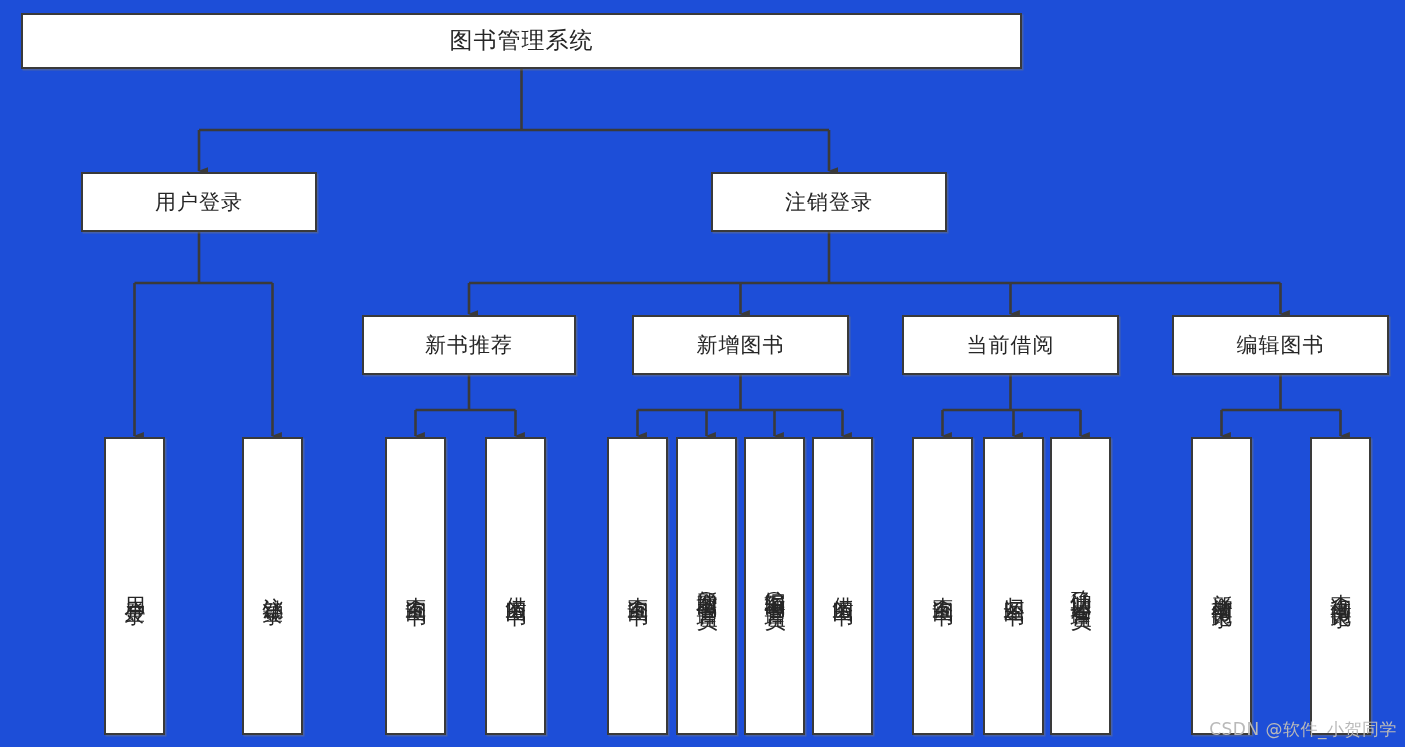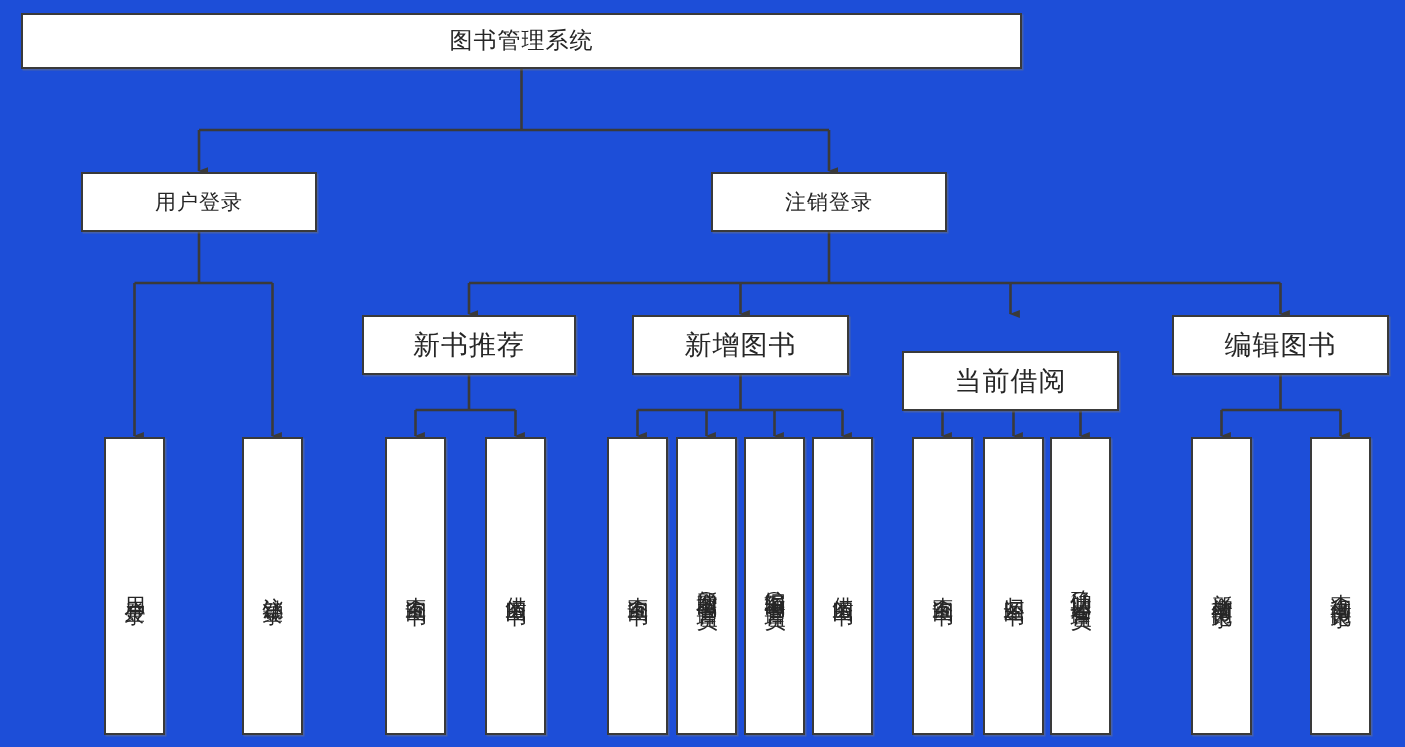--- a/index.html
+++ b/index.html
@@ -47,21 +47,21 @@
     writing-mode: horizontal-tb;
   }
   .node.vertical .label {
     writing-mode: vertical-rl;
     text-orientation: upright;
     letter-spacing: 3px;
     white-space: normal;
   }
   .node.root .label { font-size: 23px; }
   .node.level2 .label { font-size: 21px; }
-  .node.level3 .label { font-size: 27px; }
+  .node.level3 .label { font-size: 21px; }
   .node.leaf .label { font-size: 21px; }
   .watermark {
     position: absolute;
     right: 8px;
     bottom: 6px;
     font-size: 17px;
     color: #b9b9b9;
     letter-spacing: 0.5px;
     font-family: "DejaVu Sans", "Liberation Sans", sans-serif;
     pointer-events: none;
@@ -124,21 +124,21 @@
       </div>
       <div class="node horizontal level2" style="left: 711px; top: 172px; width: 236px; height: 60px;">
         <span class="label">注销登录</span>
       </div>
       <div class="node horizontal level3" style="left: 362px; top: 315px; width: 214px; height: 60px;">
         <span class="label">新书推荐</span>
       </div>
       <div class="node horizontal level3" style="left: 632px; top: 315px; width: 217px; height: 60px;">
         <span class="label">新增图书</span>
       </div>
-      <div class="node horizontal level3" style="left: 902px; top: 315px; width: 217px; height: 60px; margin-top: 36px;">
+      <div class="node horizontal level3" style="left: 902px; top: 315px; width: 217px; height: 60px;">
         <span class="label">当前借阅</span>
       </div>
       <div class="node horizontal level3" style="left: 1172px; top: 315px; width: 217px; height: 60px;">
         <span class="label">编辑图书</span>
       </div>
       <div class="node vertical leaf" style="left: 104px; top: 437px; width: 61px; height: 298px;">
         <span class="label">用户登录</span>
       </div>
       <div class="node vertical leaf" style="left: 242px; top: 437px; width: 61px; height: 298px;">
         <span class="label">注销登录</span>
@@ -171,13 +171,14 @@
         <span class="label">确认归还（管理员）</span>
       </div>
       <div class="node vertical leaf" style="left: 1191px; top: 437px; width: 61px; height: 298px;">
         <span class="label">新增借阅记录</span>
       </div>
       <div class="node vertical leaf" style="left: 1310px; top: 437px; width: 61px; height: 298px;">
         <span class="label">查询借阅记录</span>
       </div>
     </div>
 
+  <div class="watermark">CSDN @软件_小贺同学</div>
 </div>
 
 </body></html>

